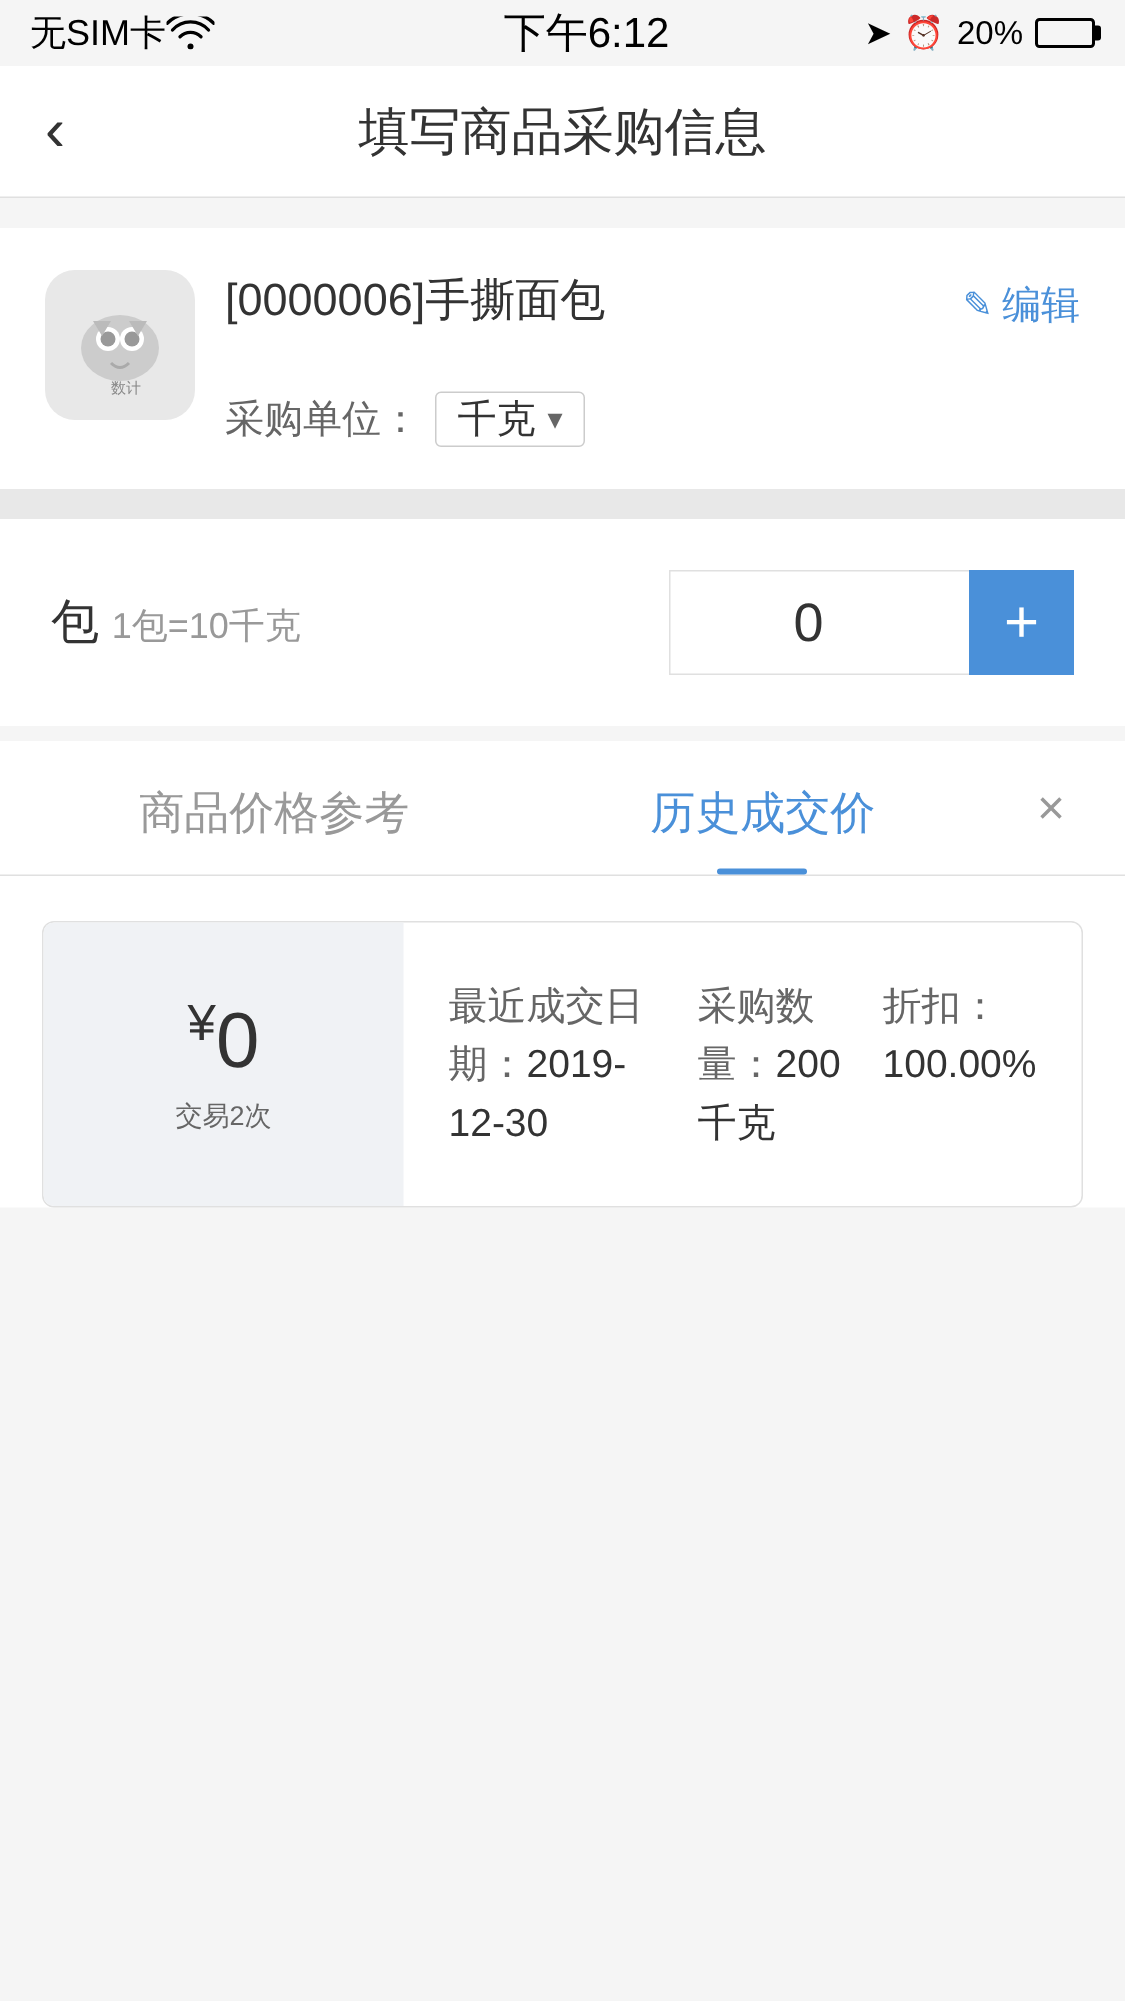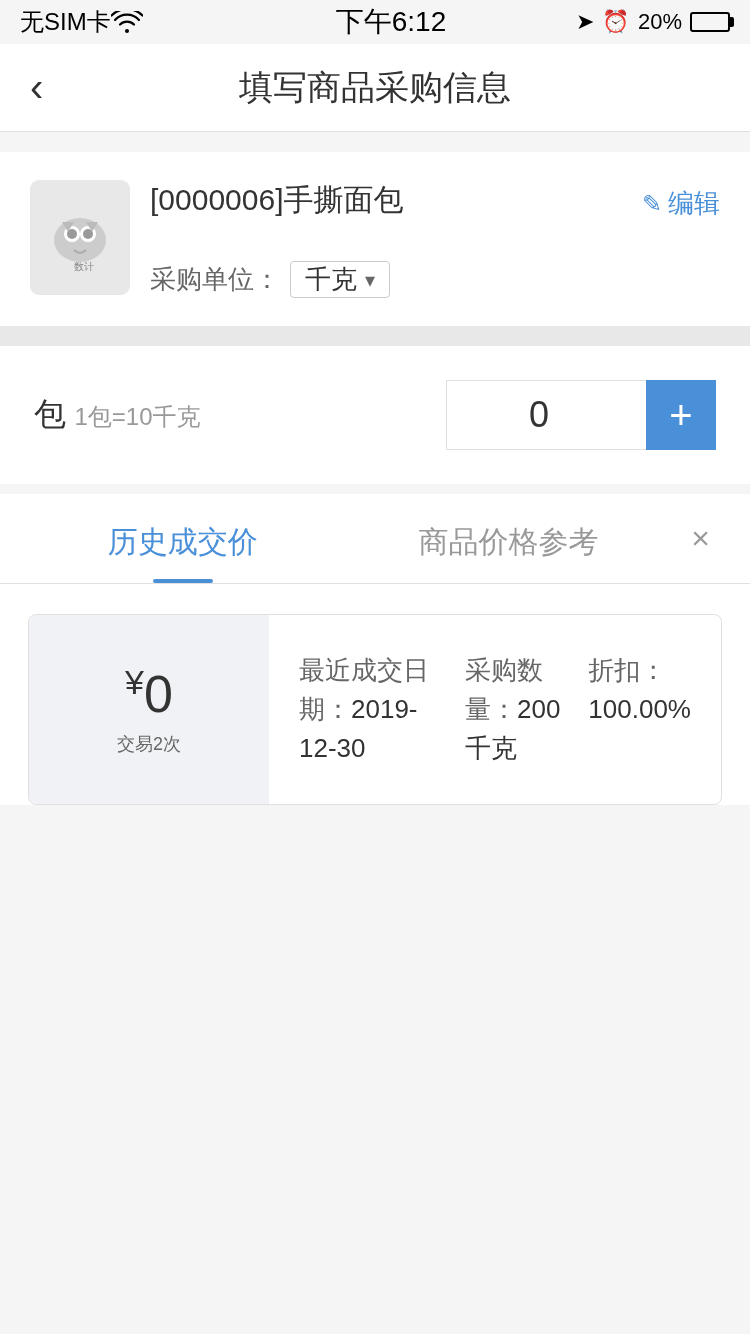--- a/index.html
+++ b/index.html
@@ -108,23 +108,23 @@
       margin-top: 20px;
       padding: 28px 30px;
     }
     .product-top {
       display: flex;
       align-items: flex-start;
       gap: 20px;
     }
     .product-thumb {
       width: 100px;
-      height: 115px;
+      height: 100px;
       background: #e8e8e8;
-      border-radius: 9px;
+      border-radius: 20px;
       display: flex;
       align-items: center;
       justify-content: center;
       flex-shrink: 0;
     }
     .product-info {
       flex: 1;
     }
     .product-row-top {
       display: flex;
@@ -425,25 +425,25 @@
   <div class="quantity-input-area">
     <input class="qty-input" type="number" value="0" style="">
     <div class="qty-plus-btn">
       <span>+</span>
     </div>
   </div>
 </div>
 
 <div class="tabs-panel">
   <div class="tabs-header">
+    <div class="tab-item">
+      <span>商品价格参考</span>
+    </div>
     <div class="tab-item active">
       <span>历史成交价</span>
-    </div>
-    <div class="tab-item">
-      <span>商品价格参考</span>
     </div>
     <div class="tab-close-btn">
       <span>×</span>
     </div>
   </div>
 
   <div class="transaction-card">
     <div class="transaction-left">
       <div class="transaction-price">
         <span class="transaction-price-symbol">¥</span><span>0</span>

